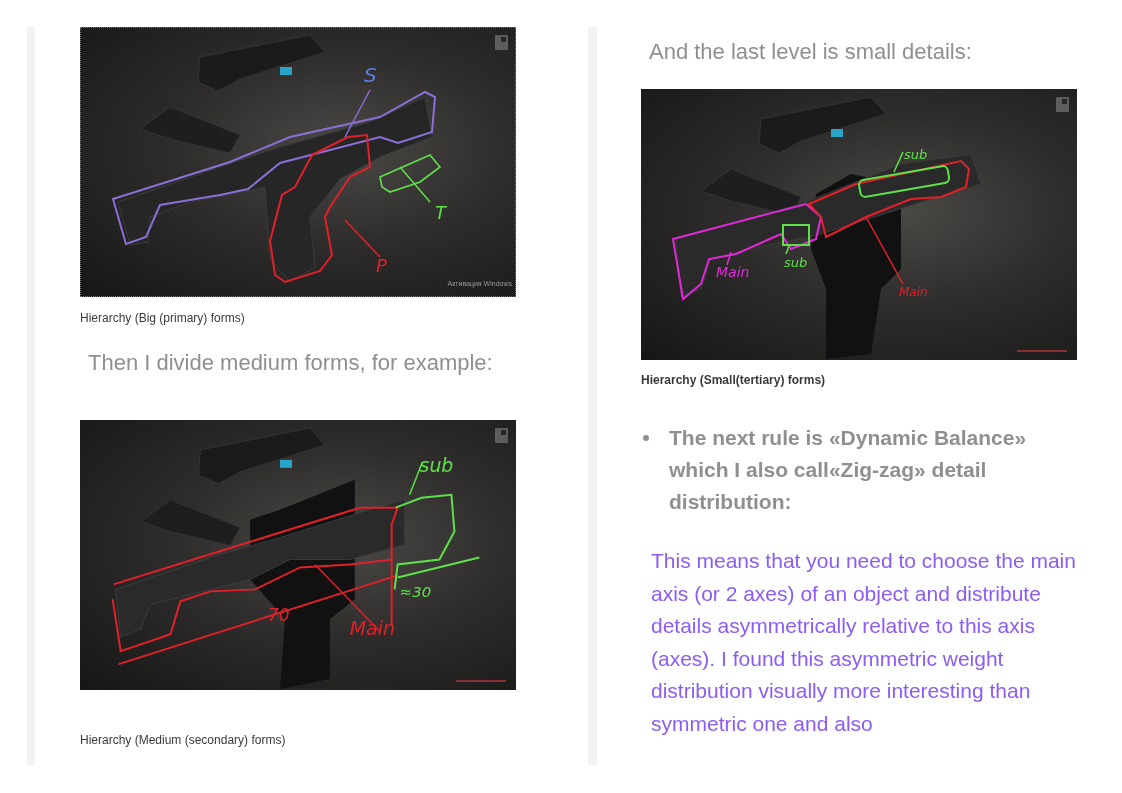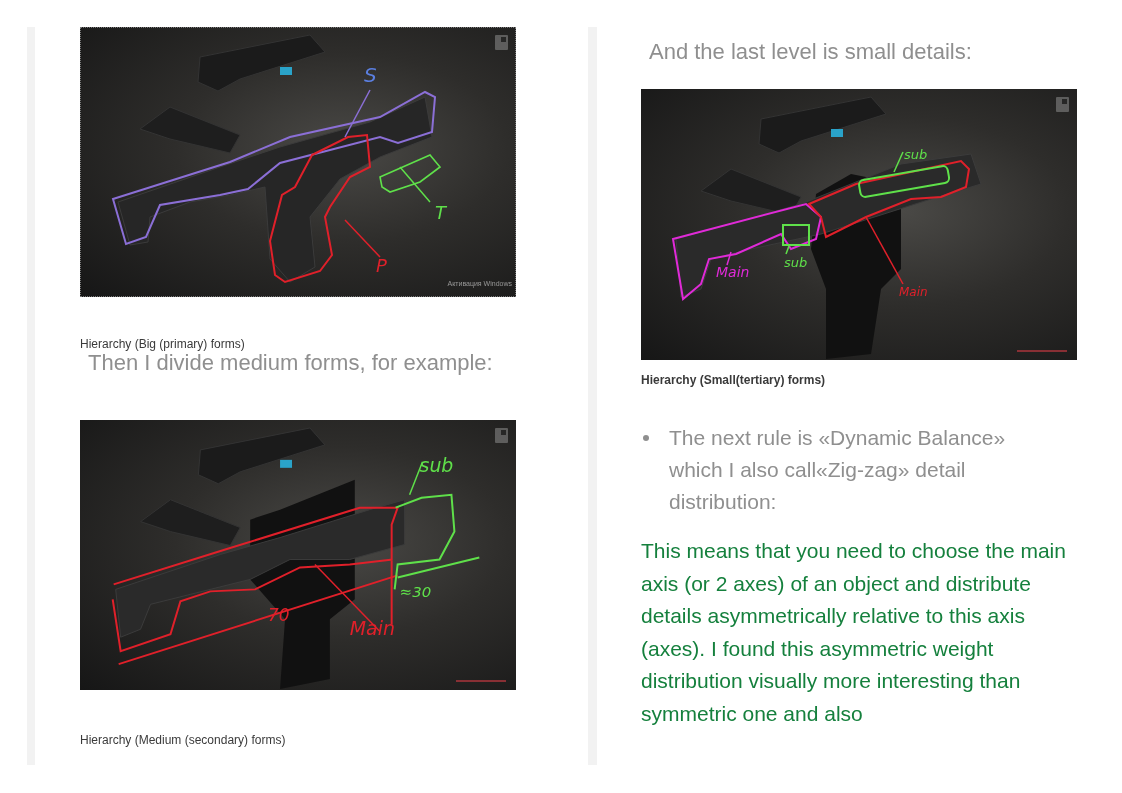--- a/index.html
+++ b/index.html
@@ -16,23 +16,23 @@
   .logo-mark { position: absolute; right: 8px; top: 8px; width: 13px; height: 15px;
                background: #8d8d8d; opacity: .55; border-radius: 1px; }
   .logo-mark::after { content: ""; position: absolute; right: 2px; top: 2px; width: 5px; height: 5px; background: #2b2b2b; }
   .watermark { position: absolute; right: 4px; bottom: 10px; font-size: 7px; color: #bdbdbd; opacity: .75; white-space: nowrap; }
   .redbar { position: absolute; right: 10px; bottom: 8px; width: 50px; height: 2px; background: #a3333a; opacity: .8; }
 
   .caption { position: absolute; font-size: 12px; color: #3a3a3a; white-space: nowrap; }
   .heading { position: absolute; font-size: 22px; color: #8f8f8f; white-space: nowrap; font-weight: normal; margin: 8px; }
 
   .bullet-list { position: absolute; left: 641px; top: 422px; width: 420px; margin: 0; padding: 0; list-style: none; }
-  .bullet-list li { position: relative; padding-left: 28px; font-size: 21px; line-height: 32px; color: #8f8f8f; }
+  .bullet-list li { position: relative; padding-left: 28px; font-size: 21px; line-height: 32px; color: #8f8f8f; font-weight: bold; }
   .bullet-list li .dot { position: absolute; left: 2px; top: 13px; width: 6px; height: 6px; border-radius: 50%; background: #8f8f8f; }
-  .para { position: absolute; left: 641px; top: 535px; width: 440px; font-size: 21px; line-height: 32.5px; color: #15803d; margin: 0; }
+  .para { position: absolute; left: 641px; top: 535px; width: 440px; font-size: 21px; line-height: 32.5px; color: #8b5cf6; margin: 10px; }
   .ann { font-family: "DejaVu Sans", sans-serif; font-style: italic; }
 </style>
 </head>
 <body>
 
 <div class="strip left"></div>
 <div class="strip mid"></div>
 
 <div>
 
@@ -55,21 +55,21 @@
         <line x1="290" y1="63" x2="265" y2="110" stroke="#8b6fd6" stroke-width="1.5"></line>
         <line x1="320" y1="140" x2="350" y2="175" stroke="#5fe04a" stroke-width="1.5"></line>
         <line x1="265" y1="193" x2="300" y2="230" stroke="#e0202a" stroke-width="1.5"></line>
         <text x="284" y="55" class="ann" font-size="20" fill="#5b7fe0">S</text>
         <text x="355" y="192" class="ann" font-size="18" fill="#5fe04a">T</text>
         <text x="296" y="245" class="ann" font-size="18" fill="#e0202a">P</text>
       </svg>
       <div class="logo-mark"></div>
       <div class="watermark">Активация Windows</div>
     </div>
-    <figcaption class="caption" style="left:80px; top:311px;margin-top:26px;">Hierarchy (Big (primary) forms)</figcaption>
+    <figcaption class="caption" style="left:80px; top:311px;">Hierarchy (Big (primary) forms)</figcaption>
   </figure>
 
   <h2 class="heading" style="left:80px; top:342px;">Then I divide medium forms, for example:</h2>
 
   <figure style="margin:0;">
     <div class="photo" style="left:80px; top:420px;">
       <svg viewBox="0 0 436 271">
         <path d="M120 30 L230 8 L245 25 L160 52 L138 64 L118 55 Z" fill="#1b1b1b" stroke="#333"></path>
         <rect x="200" y="40" width="12" height="8" fill="#2aa3c9"></rect>
         <path d="M60 102 L90 80 L160 108 L150 126 L90 112 Z" fill="#1e1e1e" stroke="#333"></path>

